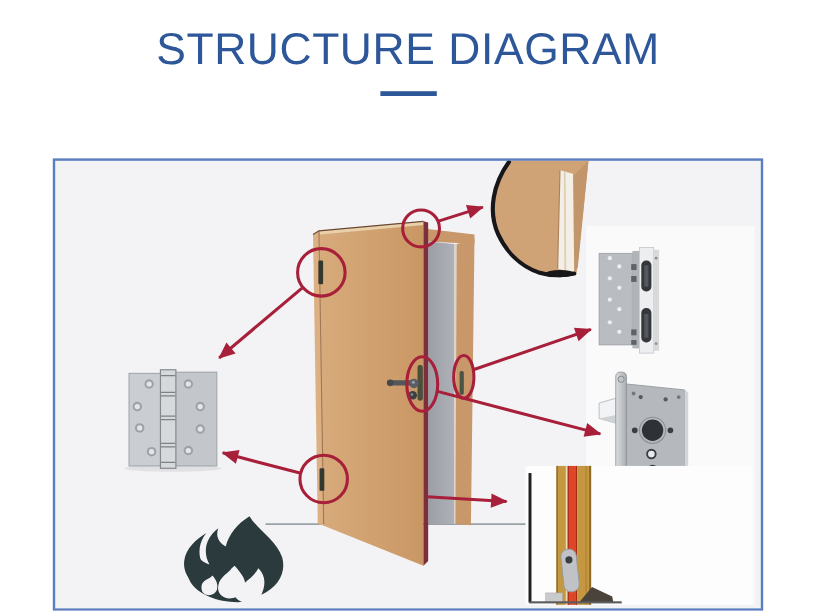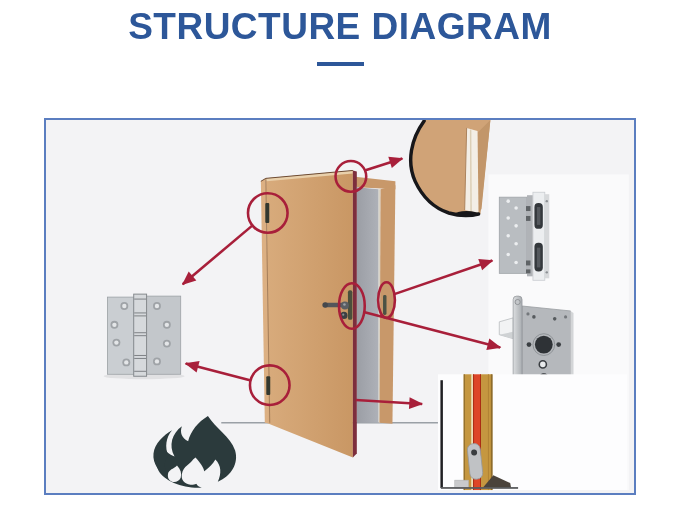--- a/index.html
+++ b/index.html
@@ -2,22 +2,22 @@
 <html style="--title-blue: #2d5799; --box-border: #5b7ec0; --box-bg: #f3f3f5; --arrow-red: #a81f3a; --door-wood: #d2a375; --frame-wood: #c8986a; --door-edge-maroon: #7d2e3d; --opening-gray: #a7aab1; --metal-gray: #c6c9cd; --flame-dark: #2b3a3c; --fire-seal-wood: #c59740; --fire-seal-red: #dd4628; --photo-white: #fdfdfe;"><head>
 <meta charset="utf-8">
 <style>
   html,body{margin:0;padding:0;}
   body{
     width:680px;height:509px;background:#ffffff;
     font-family:"Liberation Sans","DejaVu Sans",sans-serif;
     overflow:hidden;
   }
   h1.title{
-    margin:6px 0 0;text-align:center;
-    font-size:37px;font-weight:700;letter-spacing:.5px;
+    margin:20px 0 0;text-align:center;
+    font-size:37px;font-weight:400;letter-spacing:.5px;
     color:var(--title-blue,#2d5799);
   }
   .divider{
     width:47px;height:4px;margin:14px auto 0;
     background:var(--title-blue,#2d5799);
   }
   .panel{
     position:relative;width:588px;height:373px;
     margin:52px auto 0;
     border:2px solid var(--box-border,#5b7ec0);

